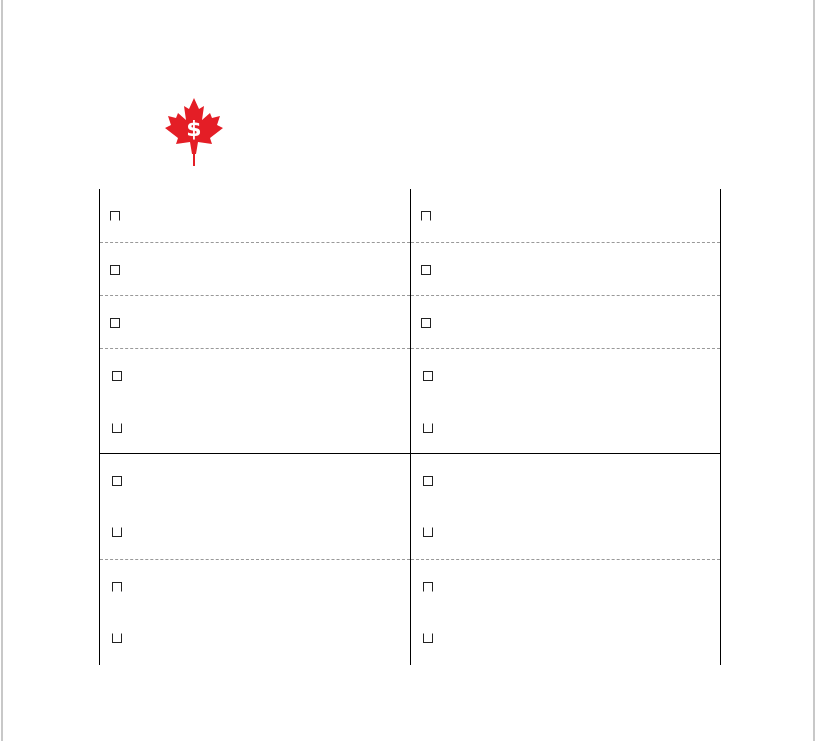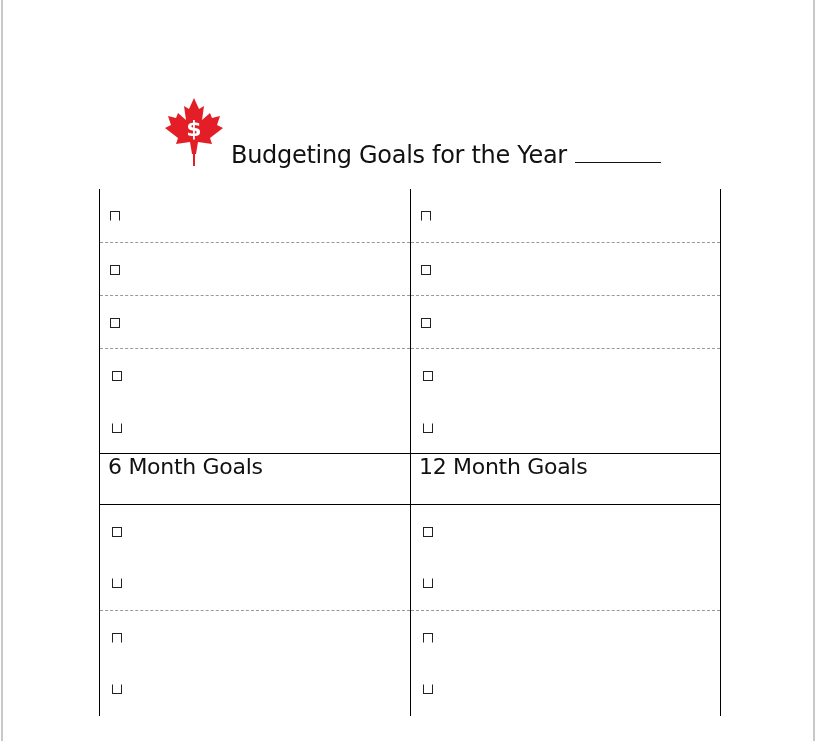--- a/index.html
+++ b/index.html
@@ -46,23 +46,20 @@
 <body>
 
 <div class="page">
 
   <svg class="logo" viewBox="0 0 62 70">
     <path fill="#e41e26" d="M31 2 L36 13 L41 10 L39 24 L47 17 L49 22 L57 20 L54 29 L60 32 L47 42 L49 48 L35 46 L33 58 L29 58 L27 46 L13 48 L15 42 L2 32 L8 29 L5 20 L13 22 L15 17 L23 24 L21 10 L26 13 Z"></path>
     <rect x="30" y="50" width="2" height="20" fill="#e41e26"></rect>
     <text x="31" y="40" text-anchor="middle" font-size="22" font-weight="bold" fill="#ffffff" font-family="DejaVu Sans, sans-serif">$</text>
   </svg>
 
-  <div class="title">
-    <span>Budgeting Goals for the Year</span><span class="blank"></span>
-  </div>
 
   <table class="goals">
     <colgroup>
         <col style="width:311px">
         <col style="width:310px">
       </colgroup>
     <tbody>
 
       <tr>
         <td class="item dash"><span class="cb open-bottom"></span></td>
@@ -85,24 +82,20 @@
         </td>
         <td class="item solid" style="height:105px">
           <div class="cell-inner">
               <span class="cb cb2" style="top:0"></span>
               <span class="cb cb2 open-top" style="top:52px"></span>
             </div>
         </td>
       </tr>
 
       <tr>
-        <td class="hdr" style="border-top:none">6 Month Goals</td>
-        <td class="hdr" style="border-top:none">12 Month Goals</td>
-      </tr>
-      <tr>
         <td class="item dash" style="height:106px">
           <div class="cell-inner">
               <span class="cb cb2" style="top:0"></span>
               <span class="cb cb2 open-top" style="top:51px"></span>
             </div>
         </td>
         <td class="item dash" style="height:106px">
           <div class="cell-inner">
               <span class="cb cb2" style="top:0"></span>
               <span class="cb cb2 open-top" style="top:51px"></span>

